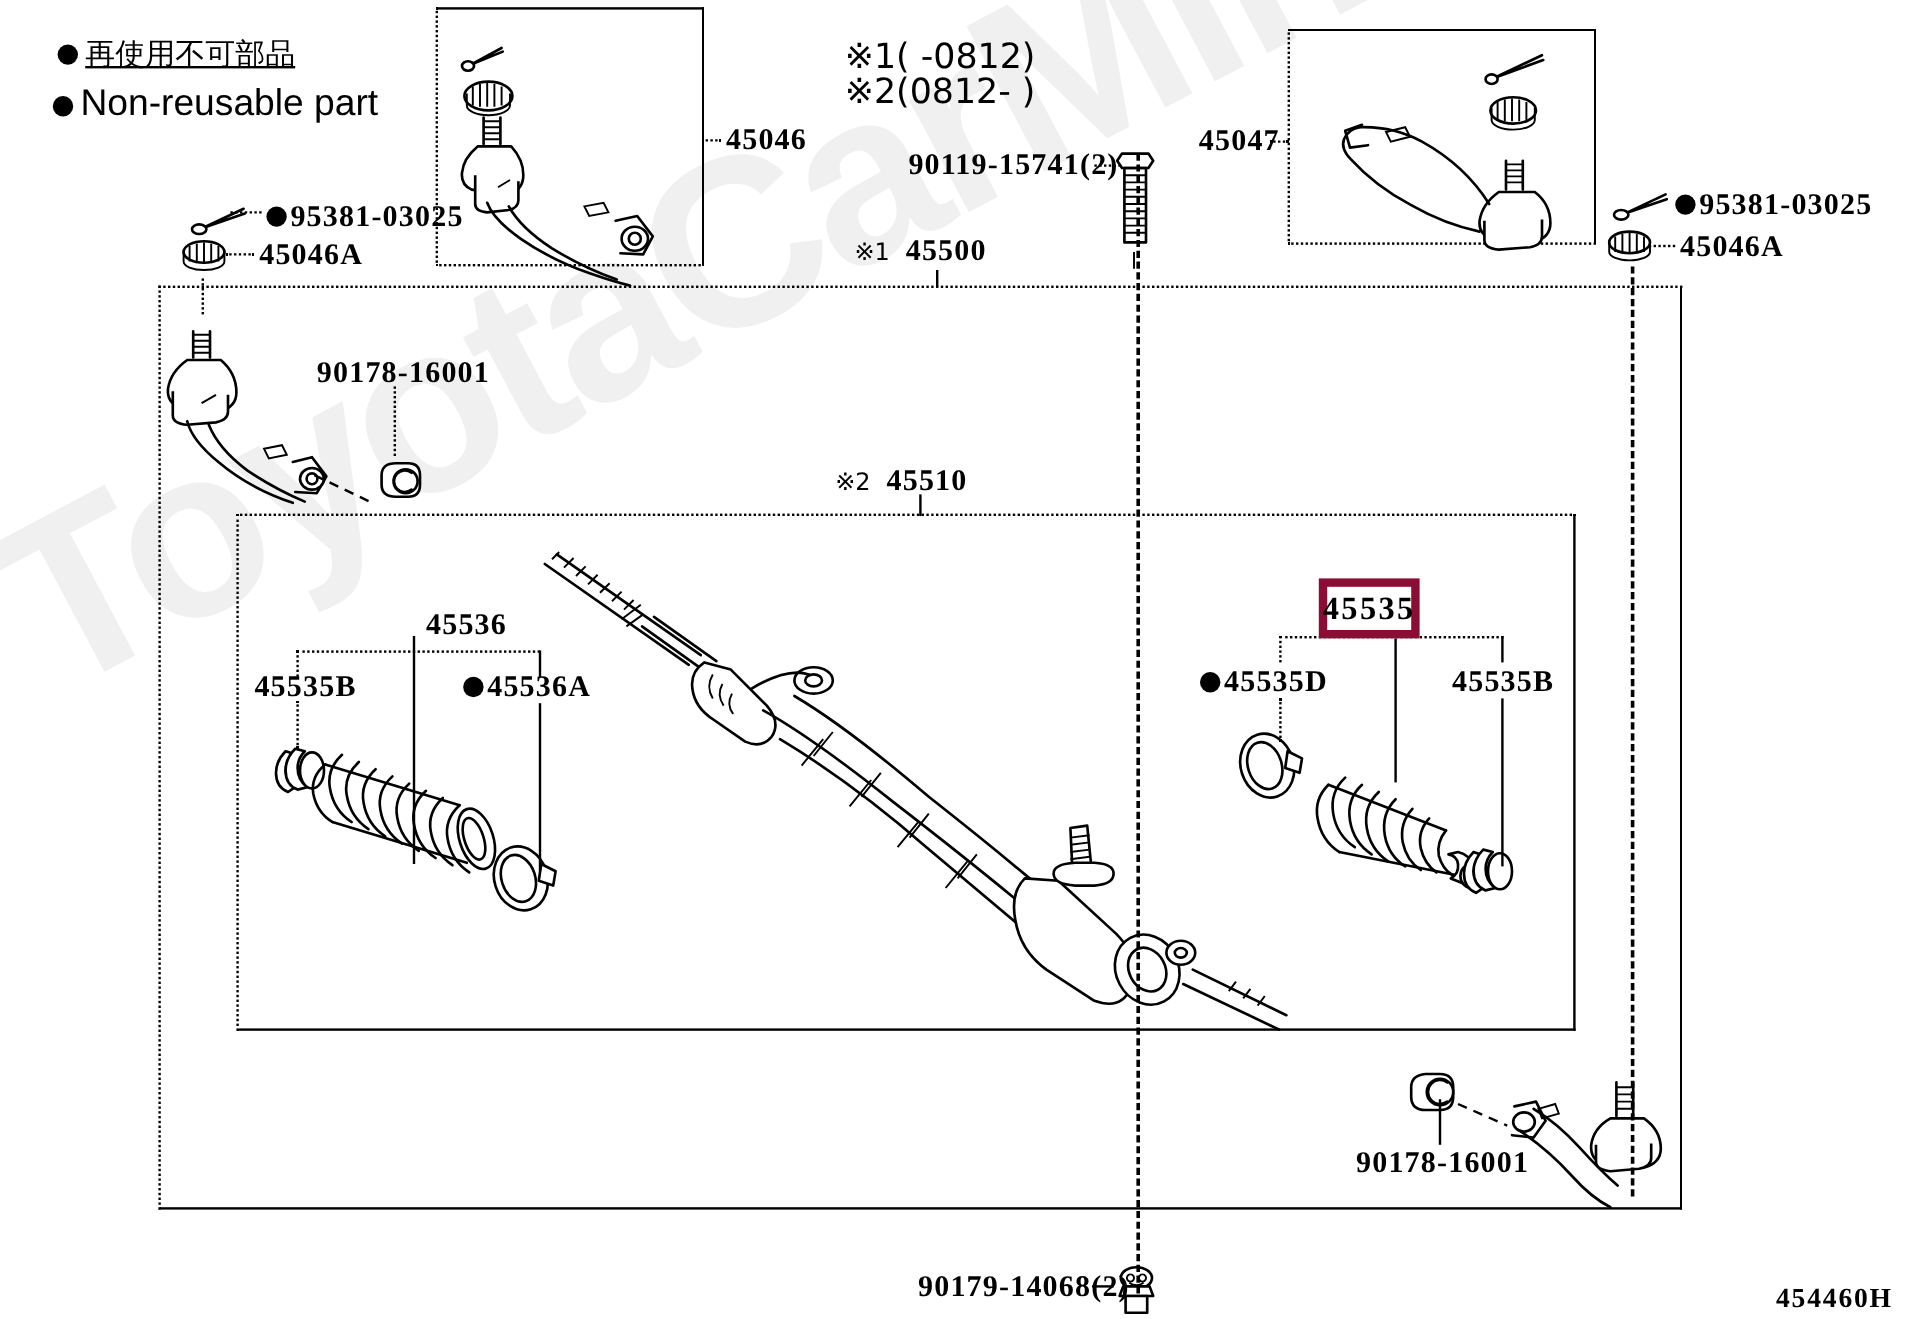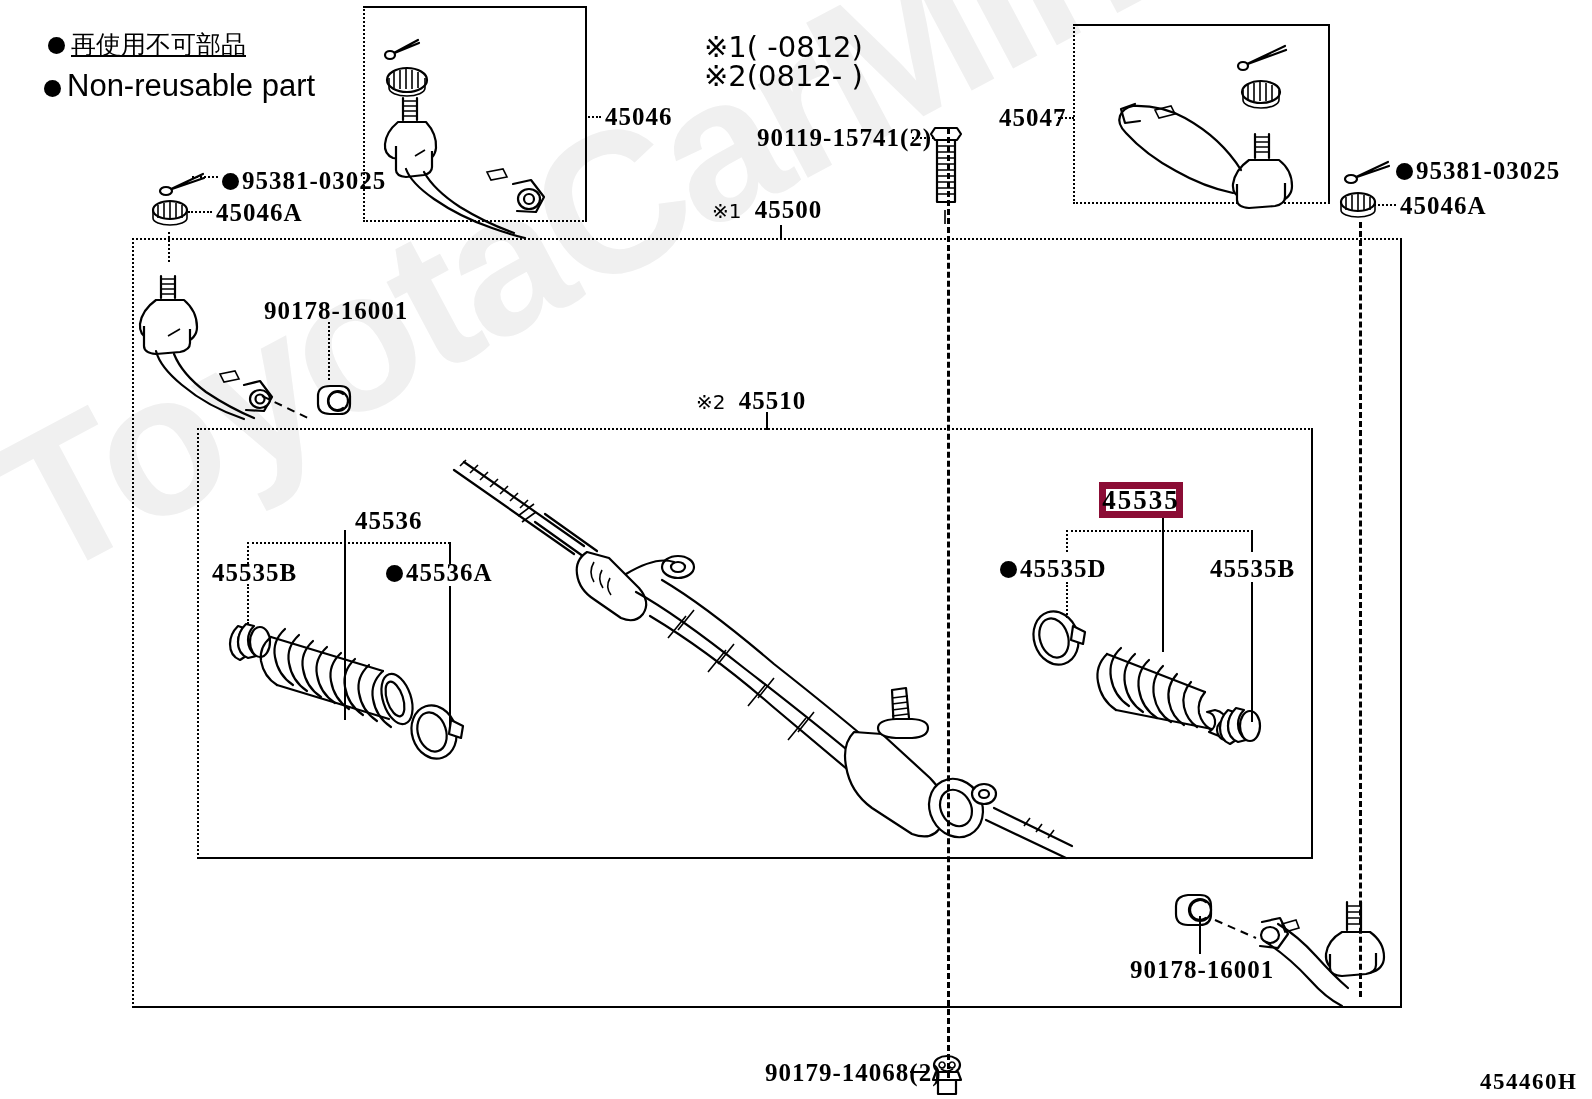--- a/index.html
+++ b/index.html
@@ -284,21 +284,21 @@
     <ellipse class="pt-f" cx="142" cy="84" rx="14" ry="26" transform="rotate(-18 142 84)"></ellipse>
     <ellipse class="pt" cx="140" cy="84" rx="8" ry="18" transform="rotate(-18 140 84)"></ellipse>
   </svg>
 
   <svg style="left:404px;top:700px;" width="70" height="66">
     <ellipse class="pt-f" cx="30" cy="32" rx="22" ry="27" transform="rotate(-18 30 32)"></ellipse>
     <ellipse class="pt" cx="28" cy="32" rx="14" ry="20" transform="rotate(-18 28 32)"></ellipse>
     <path class="pt-f" d="M47 20 l12 6 l-2 12 l-12 -4 z"></path>
   </svg>
 
-  <div class="hl" style="left:1099px;top:482px;width:84px;height:36px;">
+  <div class="hl" style="left:1099px;top:482px;width:84px;height:50px;">
     <span>45535</span>
   </div>
   <div class="doth" style="left:1066px;top:530px;width:187px;"></div>
   <div class="dotv" style="left:1066px;top:530px;height:22px;"></div>
   <div class="lnv ln" style="left:1251px;top:530px;height:22px;"></div>
   <div class="lnv ln" style="left:1162px;top:518px;height:134px;"></div>
 
   <div class="lbl" style="left:1000px;top:556px;text-align:center;">
     <span class="dot tight"></span><span>45535D</span>
   </div>

